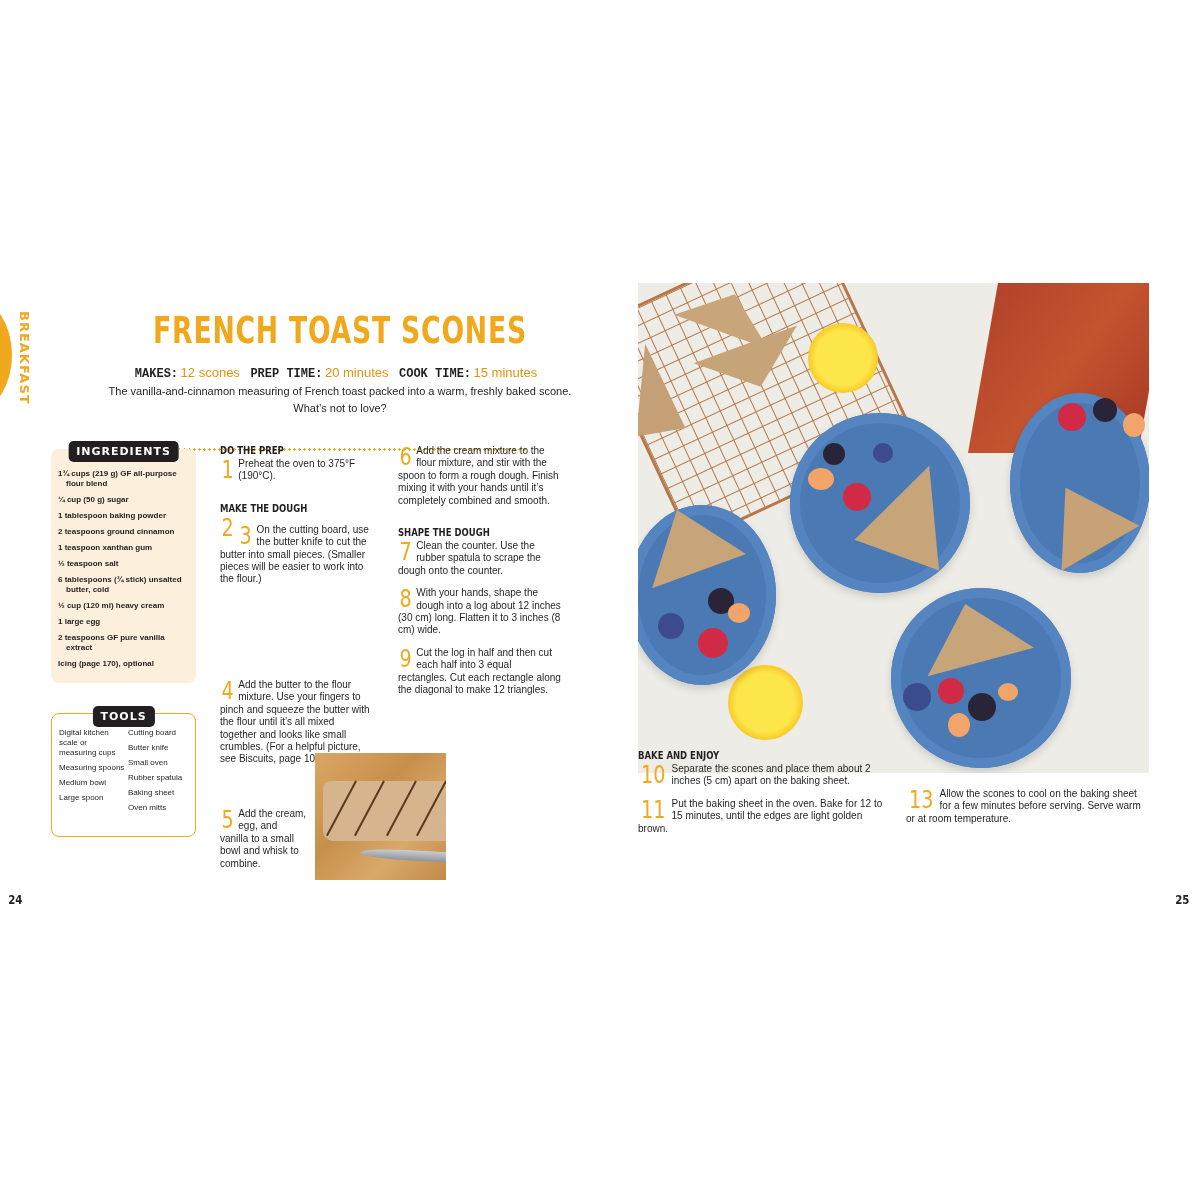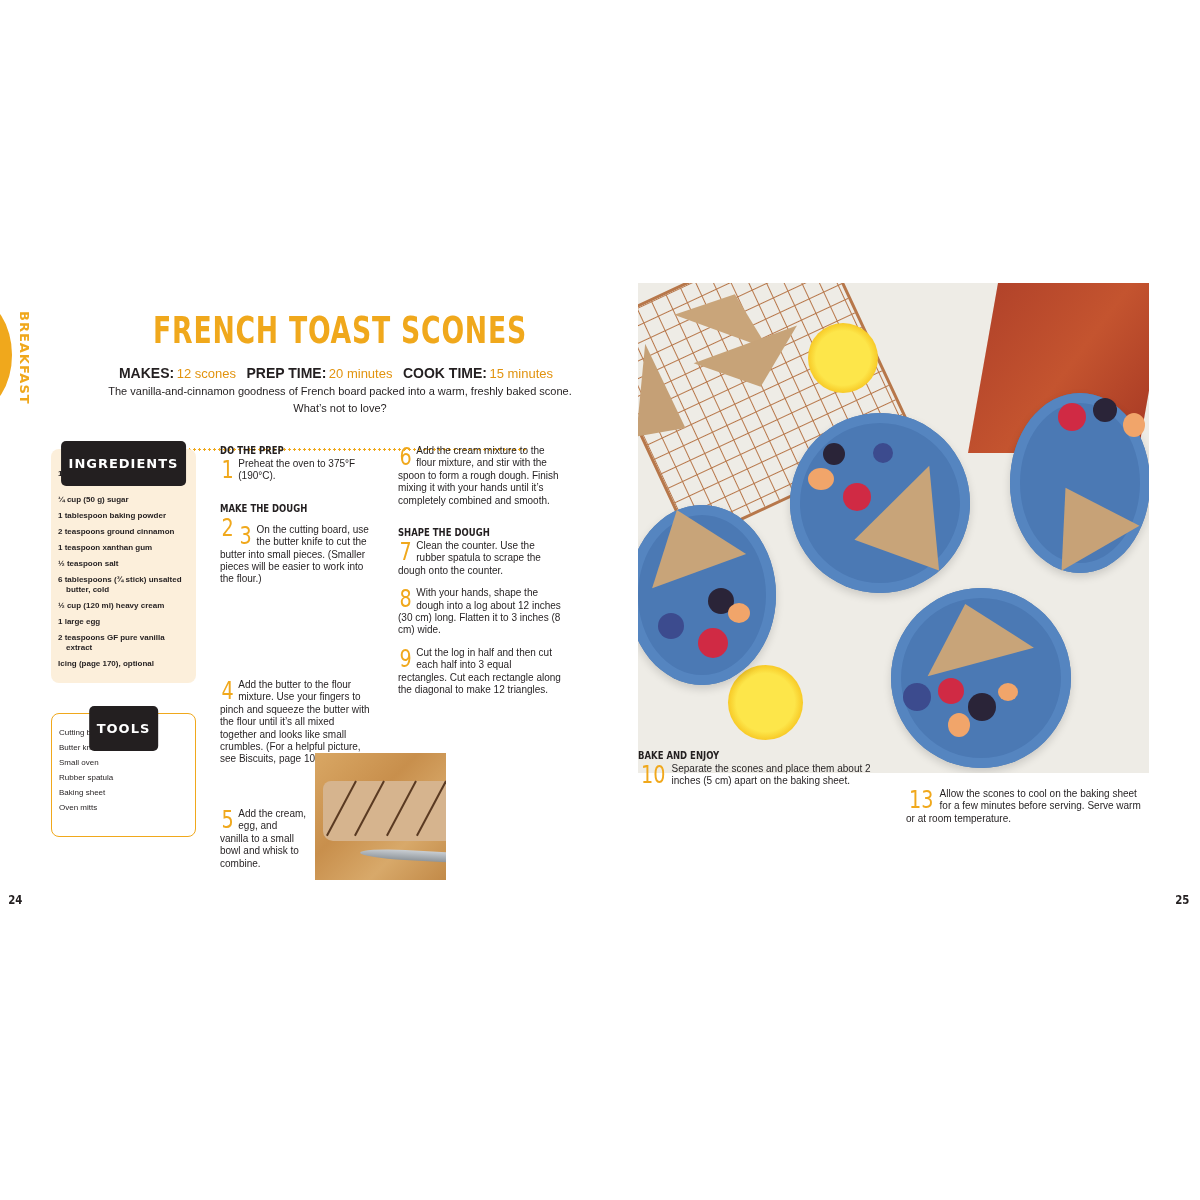--- a/index.html
+++ b/index.html
@@ -24,42 +24,42 @@
     .title {
       position: absolute; left: 100px; top: 308px; width: 480px; text-align: center;
       font-family: "DejaVu Sans", sans-serif; font-weight: bold; font-size: 38px;
       color: #f0a81c; letter-spacing: 1px; font-stretch: condensed;
       transform: scaleX(0.78); transform-origin: center;
     }
     .meta {
       position: absolute; left: 100px; top: 365px; width: 480px; text-align: center;
       font-size: 9px;
     }
-    .meta .k { font-family: Liberation Sans, sans-serif; font-weight: bold; font-size: 14px; color: #231f20; text-transform: uppercase; }
+    .meta .k { font-family: Liberation Mono, monospace; font-weight: bold; font-size: 12px; color: #231f20; text-transform: uppercase; }
     .meta .v { color: #e1930f; margin-right: 8px; font-size: 13px; }
     .intro {
       position: absolute; left: 100px; top: 383px; width: 480px; text-align: center;
       font-size: 11px; line-height: 17px; color: #231f20;
     }
     .divider {
       position: absolute; left: 92px; top: 448px; width: 436px; height: 3px;
       background-image: radial-gradient(circle, #f0a81c 1.1px, transparent 1.4px);
       background-size: 5px 3px; background-repeat: repeat-x;
     }
 
     
     .ingredients {
       position: absolute; left: 51px; top: 449px; width: 145px; height: 234px;
       background: #fcefdb; border-radius: 8px; padding: 20px 6px 6px 7px;
     }
     .pill {
       position: absolute; top: -8px; left: 50%; transform: translateX(-50%);
       background: #231f20; color: #ffffff; border-radius: 5px;
-      font-family: "DejaVu Sans", sans-serif; font-weight: bold; font-size: 13px;
-      letter-spacing: 1px; padding: 15px 8px; white-space: nowrap;
+      font-family: "DejaVu Sans", sans-serif; font-weight: bold; font-size: 11px;
+      letter-spacing: 1px; padding: 4px 8px; white-space: nowrap;
     }
     .ingredients ul { list-style: none; }
     .ingredients li {
       font-size: 8px; font-weight: bold; line-height: 10px; margin-bottom: 6px;
       padding-left: 8px; text-indent: -8px;
     }
 
     
     .tools {
       position: absolute; left: 51px; top: 713px; width: 145px; height: 124px;
@@ -150,21 +150,21 @@
 
   <h1 class="title">FRENCH TOAST SCONES</h1>
   <div class="meta">
     <span class="k">MAKES:</span>
     <span class="v">12 scones</span>
     <span class="k">PREP TIME:</span>
     <span class="v">20 minutes</span>
     <span class="k">COOK TIME:</span>
     <span class="v">15 minutes</span>
   </div>
-  <p class="intro">The vanilla-and-cinnamon goodness of French board packed into a warm, freshly baked scone. What’s not to love?</p>
+  <p class="intro">The vanilla-and-cinnamon measuring of French toast packed into a warm, freshly baked scone. What’s not to love?</p>
   <div class="divider"></div>
 
   <div class="ingredients">
     <div class="pill">INGREDIENTS</div>
     <ul>
       <li>1¾ cups (219 g) GF all-purpose flour blend</li>
       <li>¼ cup (50 g) sugar</li>
       <li>1 tablespoon baking powder</li>
       <li>2 teaspoons ground cinnamon</li>
       <li>1 teaspoon xanthan gum</li>
@@ -173,20 +173,26 @@
       <li>½ cup (120 ml) heavy cream</li>
       <li>1 large egg</li>
       <li>2 teaspoons GF pure vanilla extract</li>
       <li>Icing (page 170), optional</li>
     </ul>
   </div>
 
   <div class="tools">
     <div class="pill">TOOLS</div>
     <div class="col">
+      <div>Digital kitchen scale or measuring cups</div>
+      <div>Measuring spoons</div>
+      <div>Medium bowl</div>
+      <div>Large spoon</div>
+    </div>
+    <div class="col">
       <div>Cutting board</div>
       <div>Butter knife</div>
       <div>Small oven</div>
       <div>Rubber spatula</div>
       <div>Baking sheet</div>
       <div>Oven mitts</div>
     </div>
   </div>
 
   <div class="col-text" style="left:220px; top:445px; width:150px;">
@@ -287,20 +293,24 @@
     <div class="berry" style="left:310px; top:430px; width:22px; height:24px; background:#f1a56a;"></div>
     <div class="berry" style="left:360px; top:400px; width:20px; height:18px; background:#f1a56a;"></div>
   </div>
 
   <div class="col-text" style="left:638px; top:750px; width:245px;">
     <div class="section-head">BAKE AND ENJOY</div>
     <div class="step">
       <span class="num">10</span>
       <span>Separate the scones and place them about 2 inches (5 cm) apart on the baking sheet.</span>
     </div>
+    <div class="step">
+      <span class="num">11</span>
+      <span>Put the baking sheet in the oven. Bake for 12 to 15 minutes, until the edges are light golden brown.</span>
+    </div>
   </div>
 
   <div class="col-text" style="left:906px; top:788px; width:245px;">
     <div class="step">
       <span class="num">13</span>
       <span>Allow the scones to cool on the baking sheet for a few minutes before serving. Serve warm or at room temperature.</span>
     </div>
   </div>
 
   <div class="page-num" style="left:7px; top:893px;">24</div>

